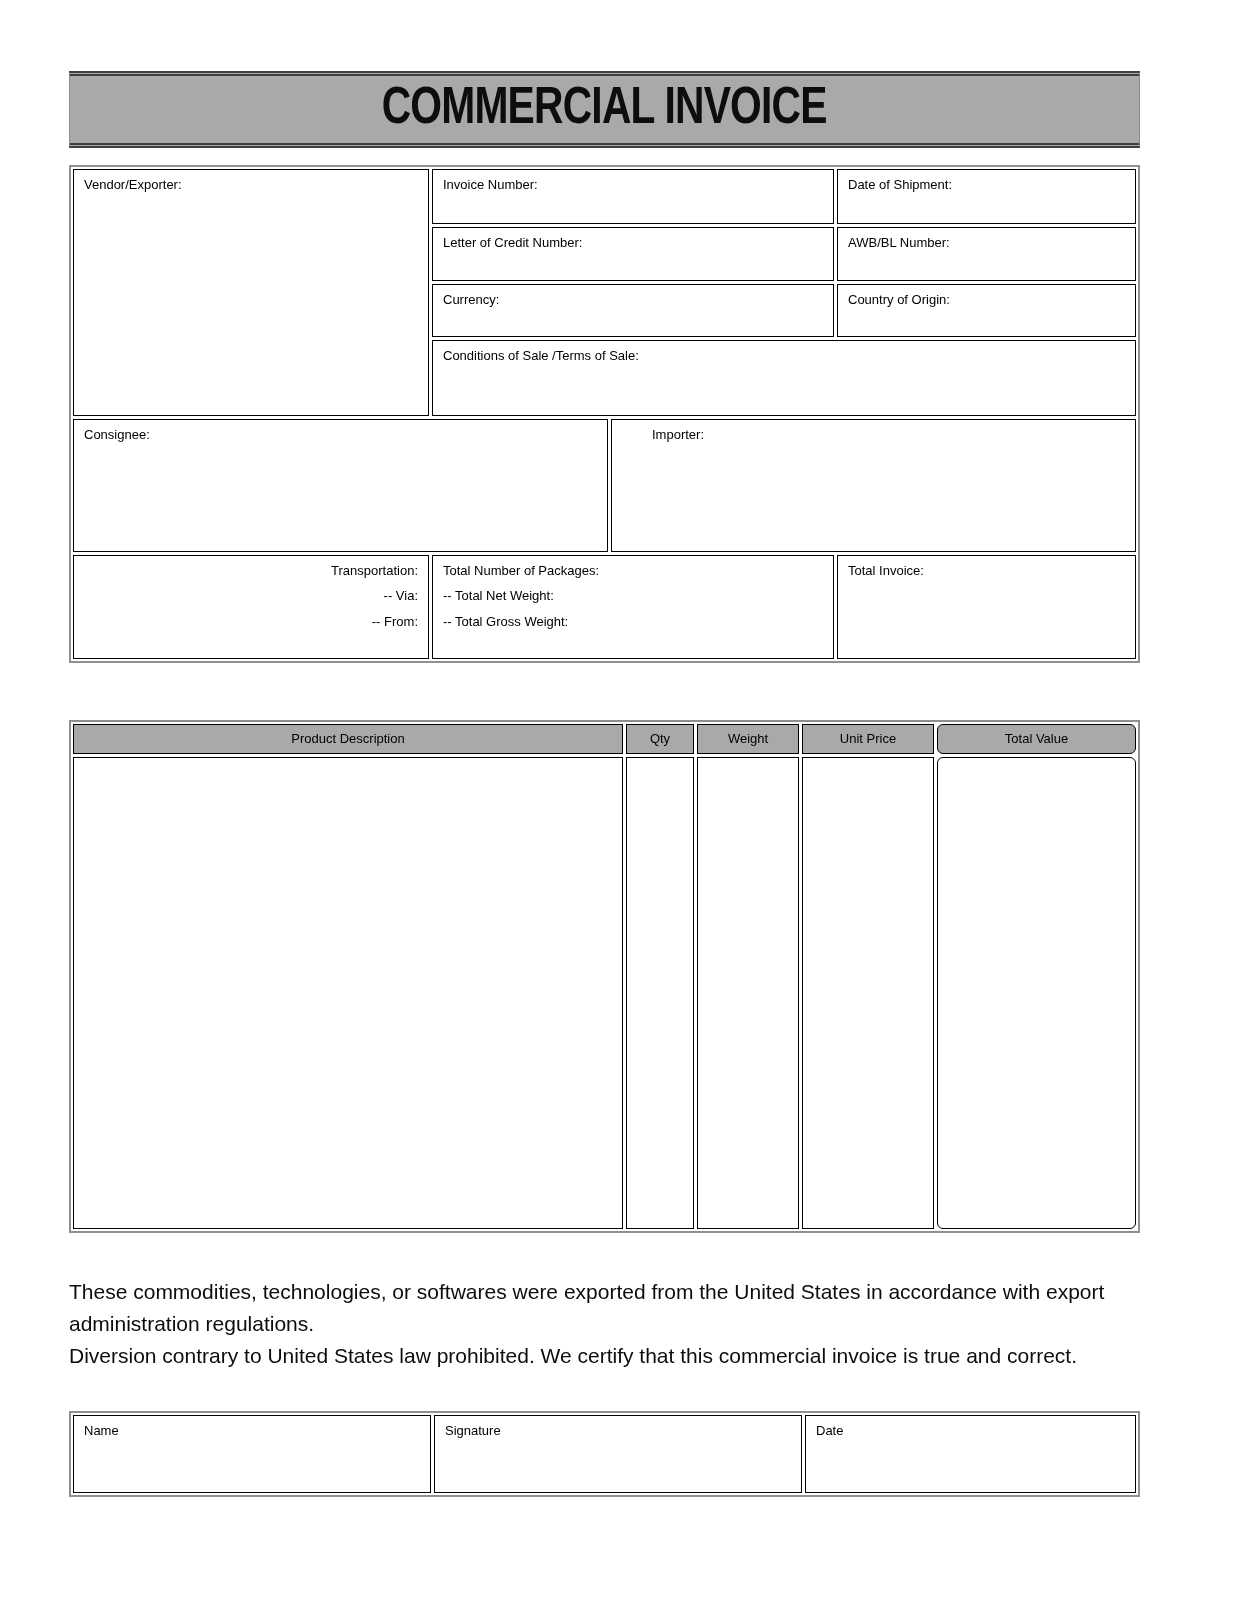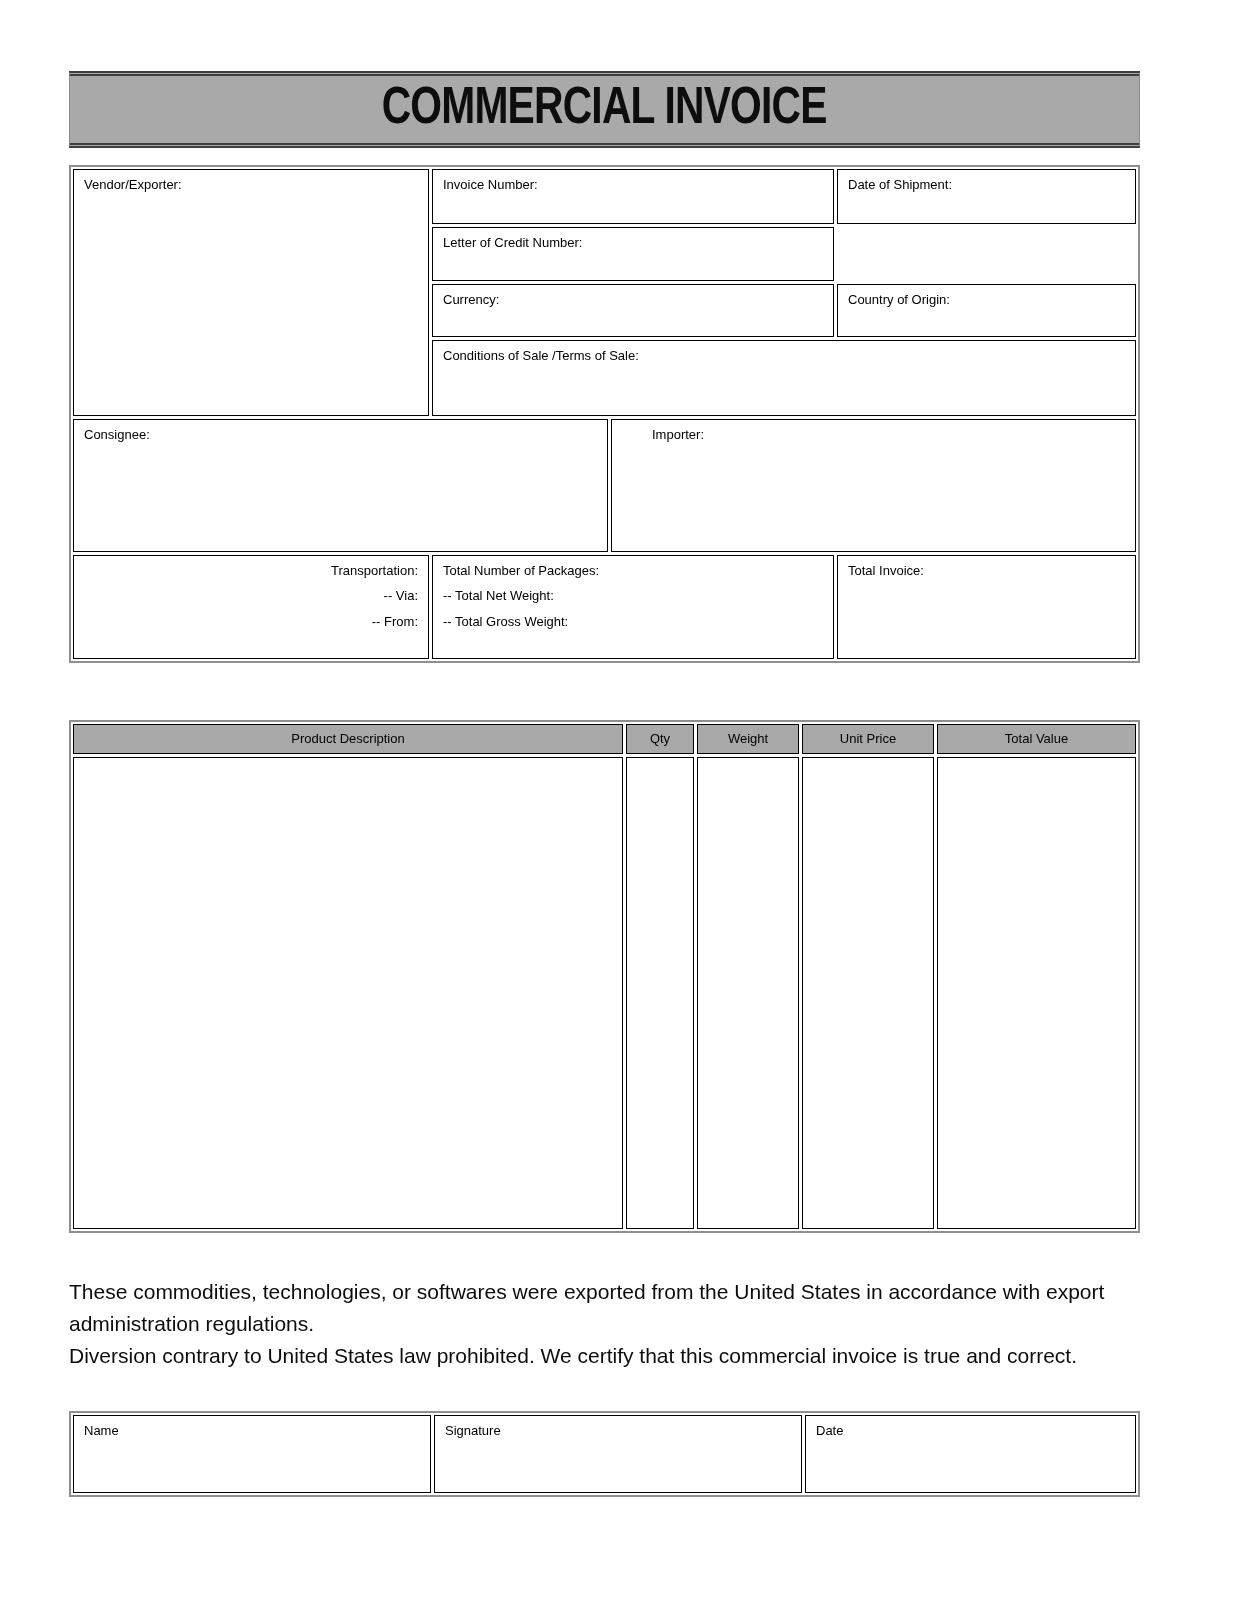--- a/index.html
+++ b/index.html
@@ -83,21 +83,21 @@
     padding: 2px 4px;
     display: flex;
     align-items: center;
     justify-content: center;
   }
   .pbody { height: 472px; }
   .col-desc  { width: 550px; }
   .col-qty   { width: 68px; }
   .col-wt    { width: 102px; }
   .col-up    { width: 132px; }
-  .col-tv    { flex: 1; }
+  .col-tv    { flex: 1; border-radius: 6px; }
 
   
   .cert {
     margin-top: 43px;
     font-size: 21px;
     line-height: 32px;
     color: #0d0d0d;
   }
 
   
@@ -127,20 +127,23 @@
             <span>Invoice Number:</span>
           </div>
           <div class="cell cell-right">
             <span>Date of Shipment:</span>
           </div>
         </div>
         <div class="trow row-b">
           <div class="cell cell-mid">
             <span>Letter of Credit Number:</span>
           </div>
+          <div class="cell cell-right">
+            <span>AWB/BL Number:</span>
+          </div>
         </div>
         <div class="trow row-c">
           <div class="cell cell-mid">
             <span>Currency:</span>
           </div>
           <div class="cell cell-right">
             <span>Country of Origin:</span>
           </div>
         </div>
         <div class="trow row-cond">

